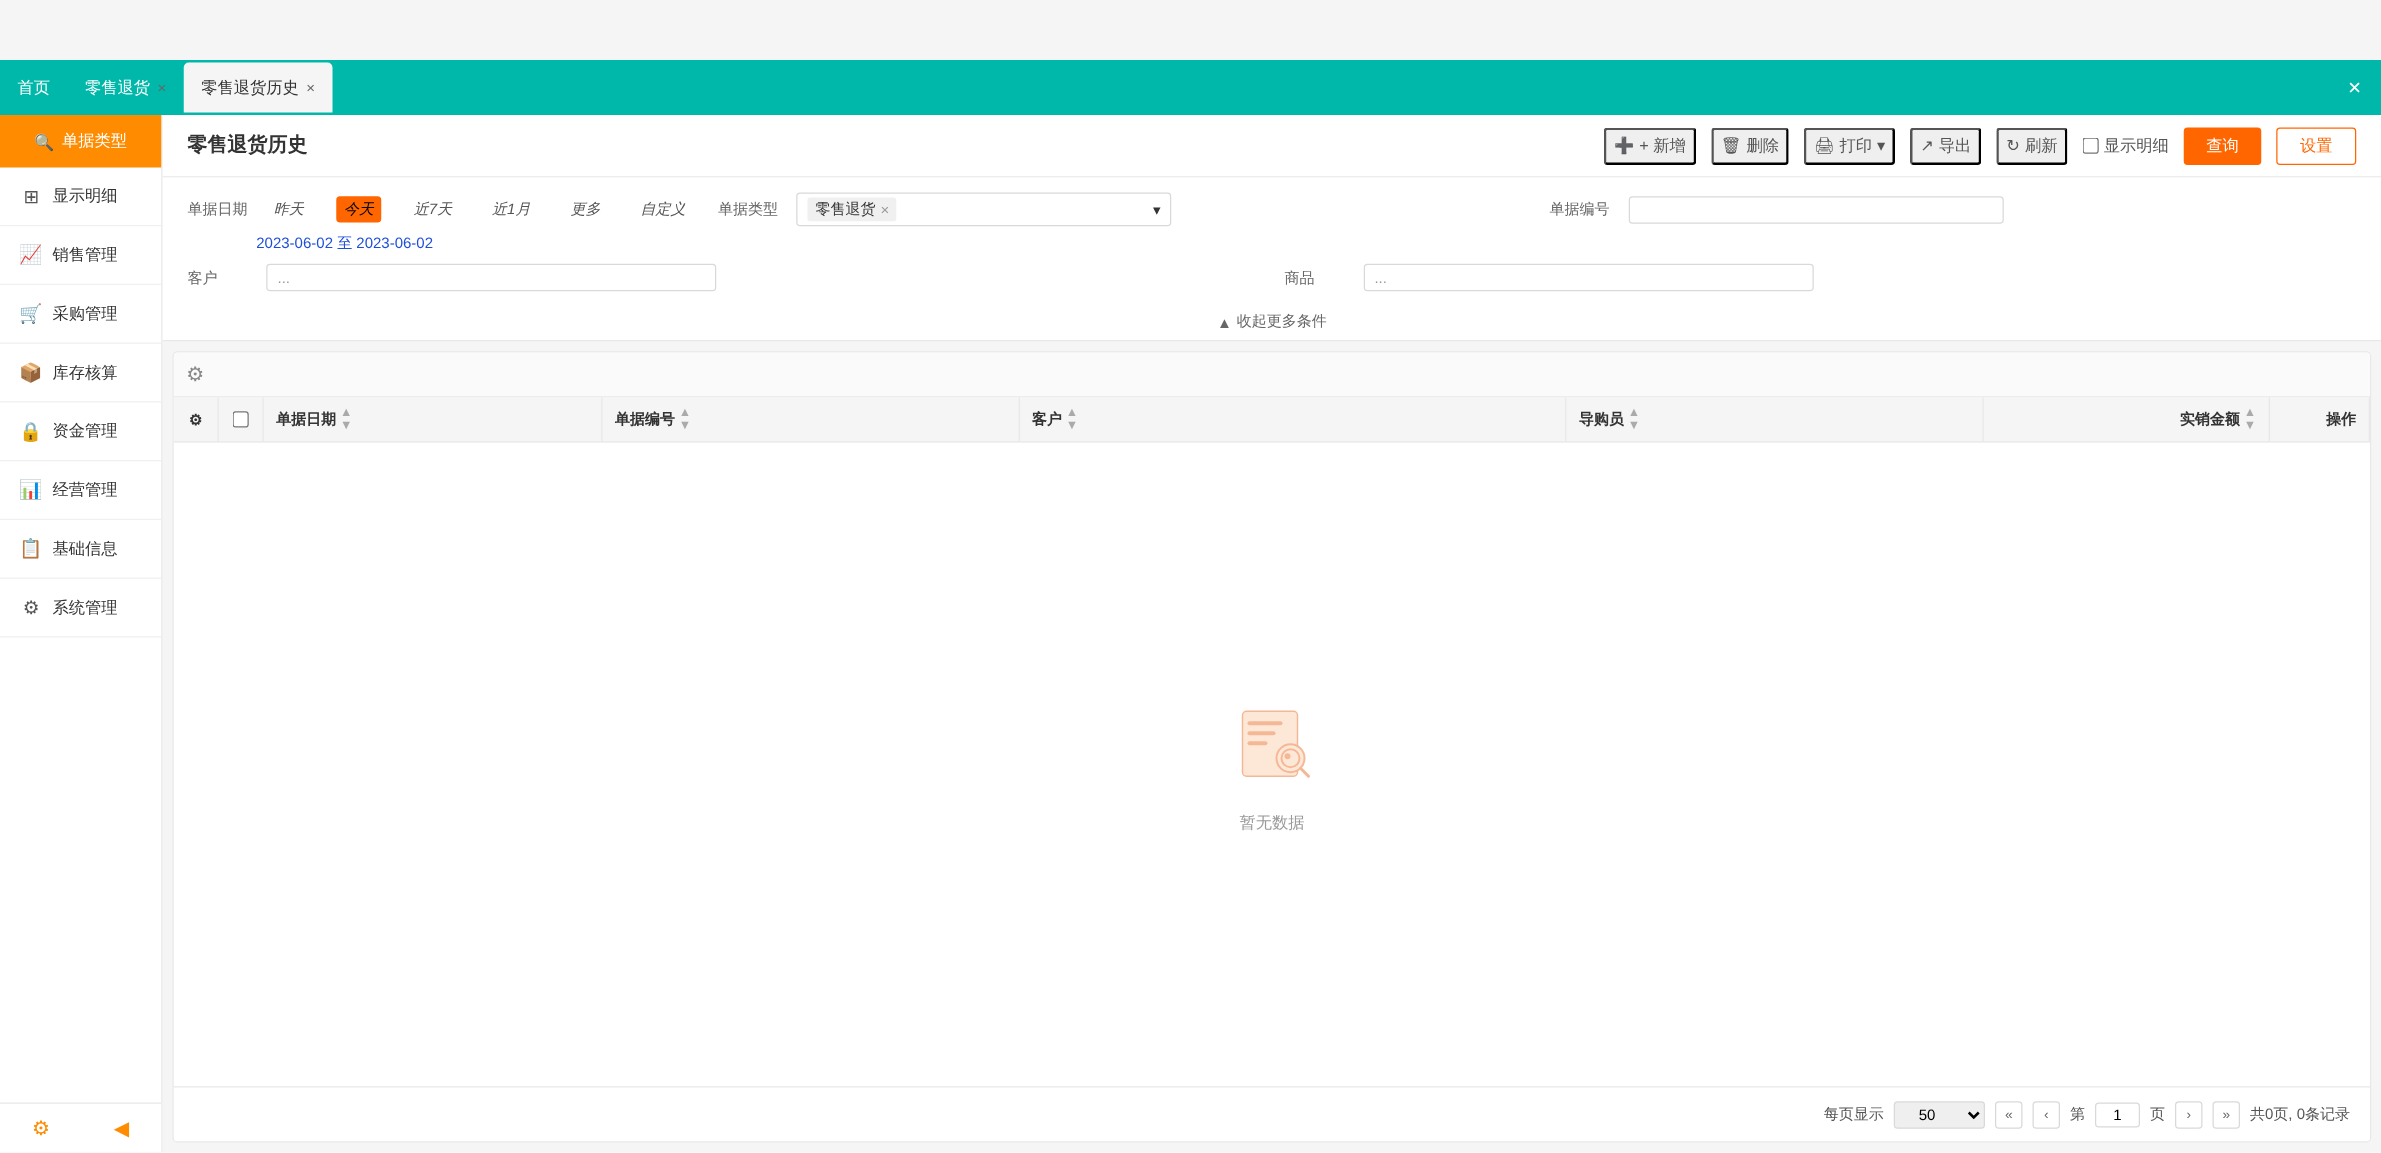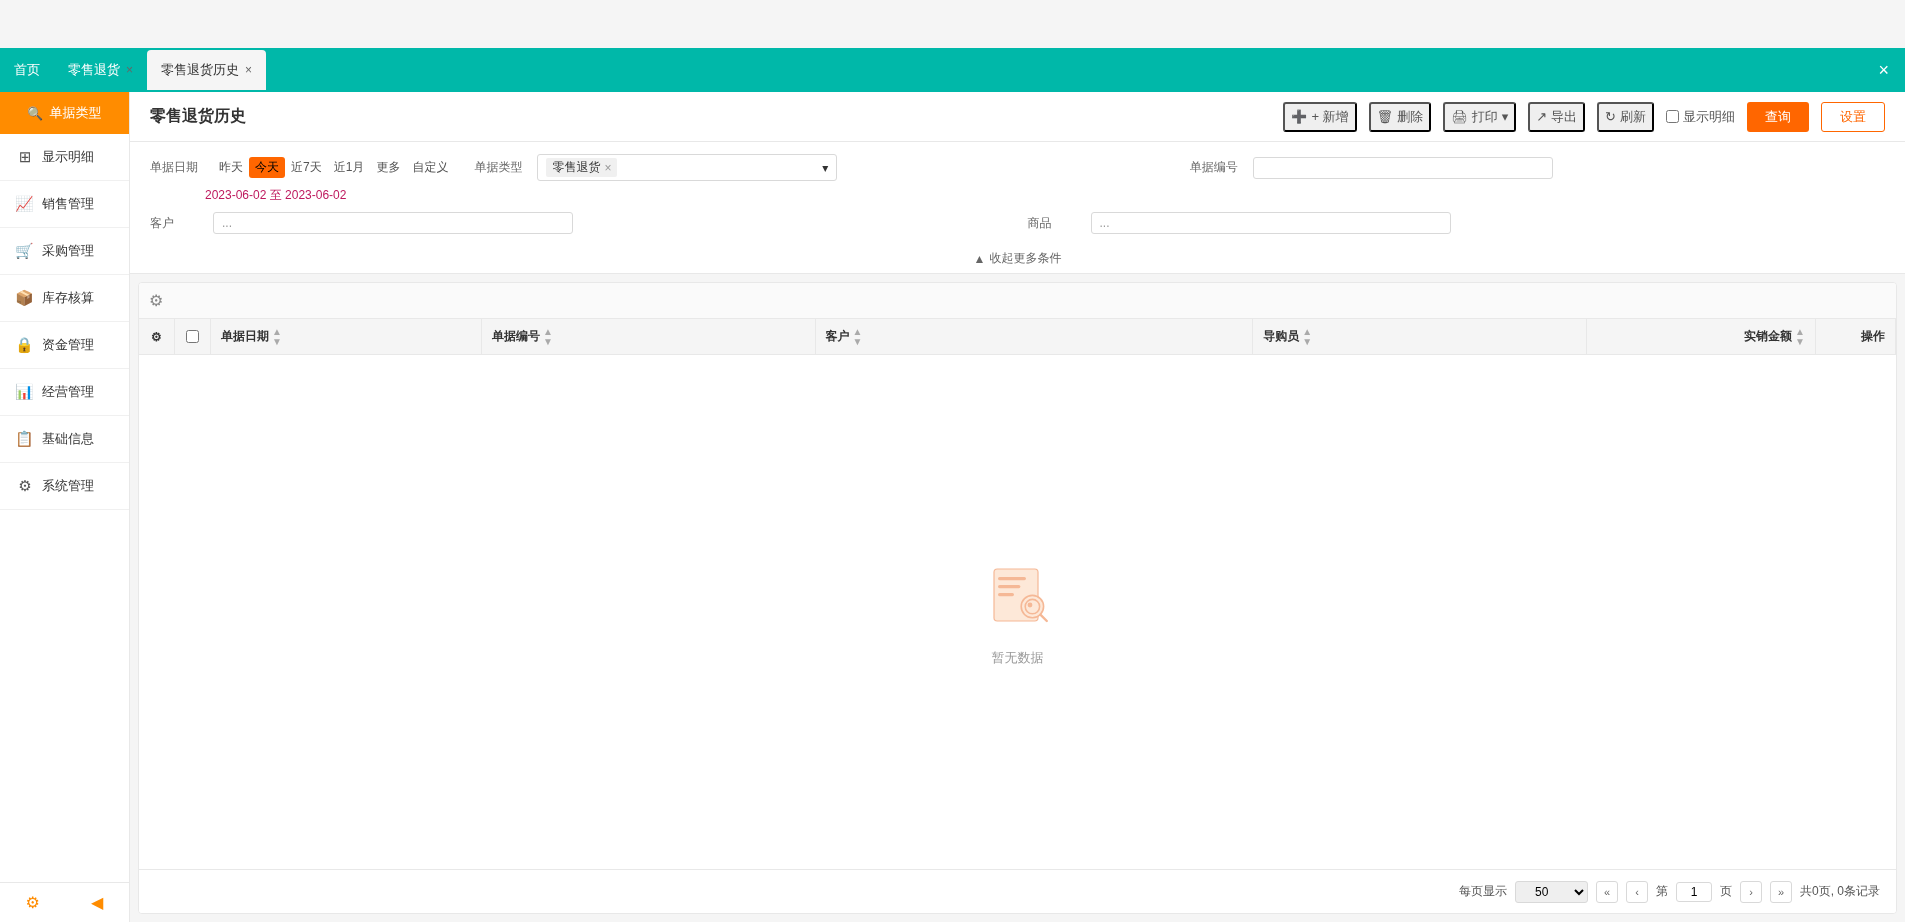--- a/index.html
+++ b/index.html
@@ -187,37 +187,38 @@
     }
     .filter-label {
       font-size: 12px;
       color: #666;
       white-space: nowrap;
       min-width: 55px;
     }
     .filter-date-options {
       display: flex;
       align-items: center;
-      gap: 0;
-      font-size: 12px;
+      gap: 20px;
+      font-size: 12px;
+      font-style: italic;
     }
     .date-opt {
       padding: 2px 6px;
       border-radius: 3px;
       cursor: pointer;
       color: #555;
     }
     .date-opt.active {
       background: #ff6600;
       color: #000000;
       border-radius: 3px;
     }
     .date-range {
       font-size: 12px;
-      color: #be185d;
+      color: #1d4ed8;
     }
     .filter-select {
       display: flex;
       align-items: center;
       border: 1px solid #d9d9d9;
       border-radius: 3px;
       padding: 3px 8px;
       font-size: 12px;
       color: #333;
       background: #fff;

